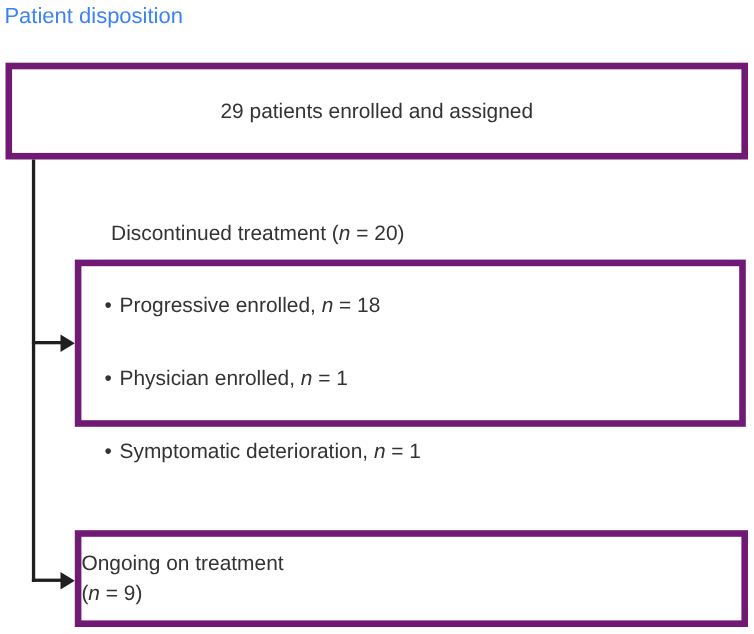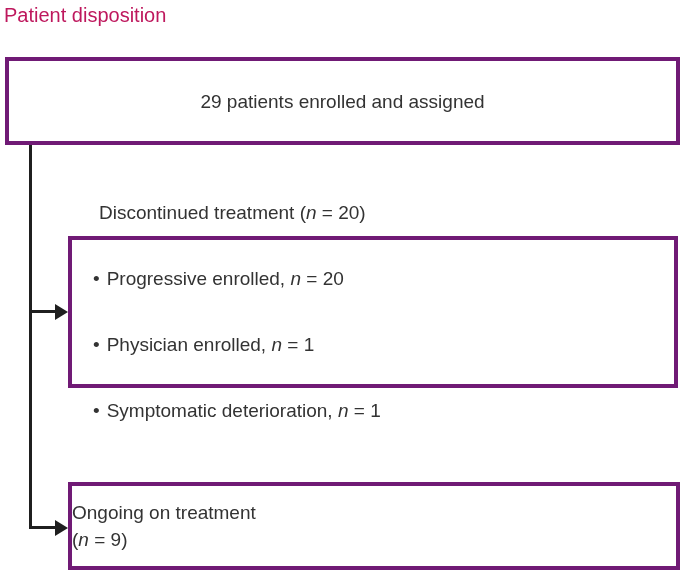--- a/index.html
+++ b/index.html
@@ -10,26 +10,26 @@
     background: #ffffff;
     font-family: "Liberation Sans", sans-serif;
     color: #333333;
     overflow: hidden;
   }
   .fig-title {
     position: absolute;
     left: 4px;
     top: 4px;
     font-size: 20px;
-    color: #be185d;
+    color: #3b82f6;
   }
   .box {
     position: absolute;
     box-sizing: border-box;
-    border: 4px solid #701a75;
+    border: 6px solid #701a75;
     background: #ffffff;
     font-size: 19px;
   }
   .box-top {
     left: 5px; top: 57px; width: 675px; height: 88px;
     display: flex; flex-direction: column; justify-content: center;
     text-align: center; line-height: 27px;
   }
   .box-mid {
     left: 68px; top: 236px; width: 610px; height: 152px;
@@ -75,21 +75,21 @@
   </div>
 
   <div class="vline"></div>
   <div class="hline hline-1"></div>
   <div class="ahead ahead-1"></div>
   <div class="hline hline-2"></div>
   <div class="ahead ahead-2"></div>
 
   <div class="box box-mid">
     <div class="hdr"><span>Discontinued treatment (</span><i class="nvar">n</i><span> = 20)</span></div>
-    <div><span class="bullet">•</span><span>Progressive enrolled, </span><i class="nvar">n</i><span> = 20</span></div>
+    <div><span class="bullet">•</span><span>Progressive enrolled, </span><i class="nvar">n</i><span> = 18</span></div>
     <div><span class="bullet">•</span><span>Physician enrolled, </span><i class="nvar">n</i><span> = 1</span></div>
     <div><span class="bullet">•</span><span>Symptomatic deterioration, </span><i class="nvar">n</i><span> = 1</span></div>
   </div>
 
   <div class="box box-bottom">
     <div>Ongoing on treatment</div>
     <div><span>(</span><i class="nvar">n</i><span> = 9)</span></div>
   </div>
 
 </div>

